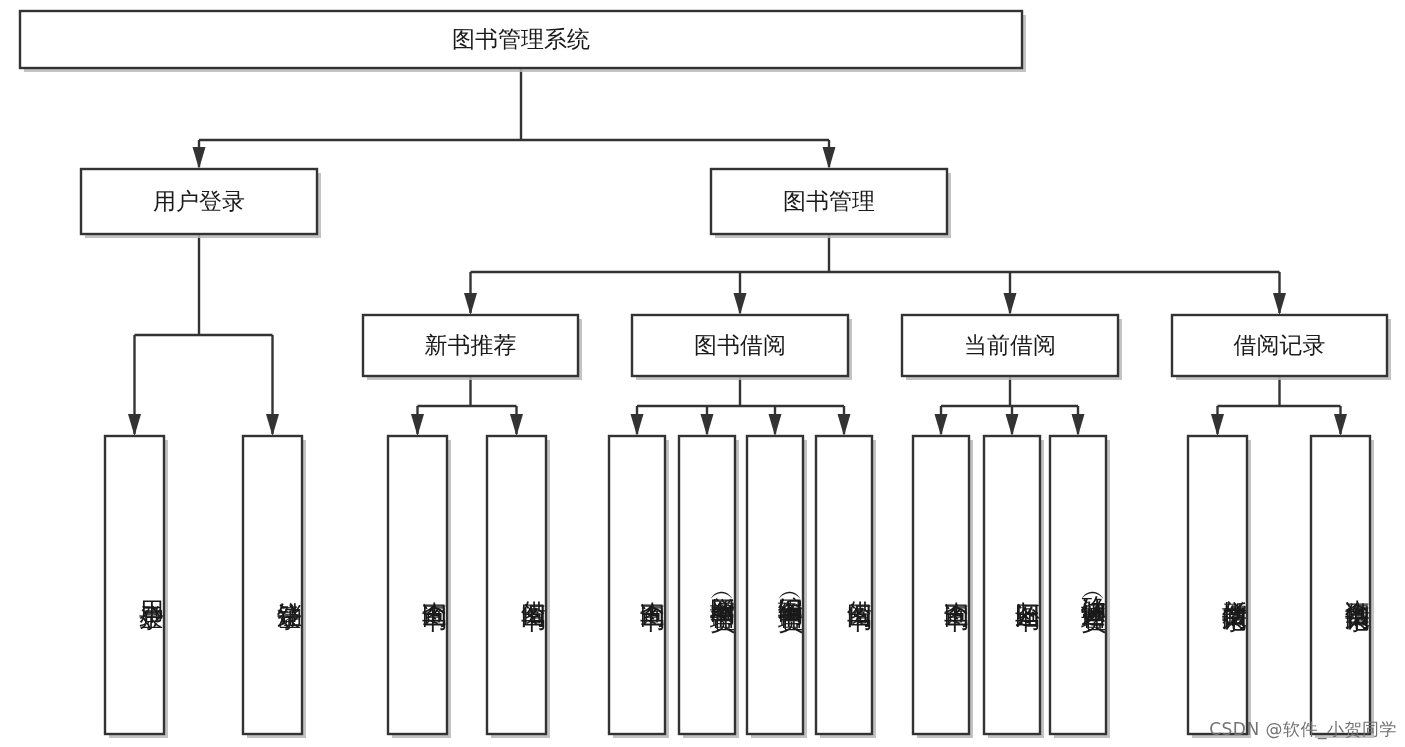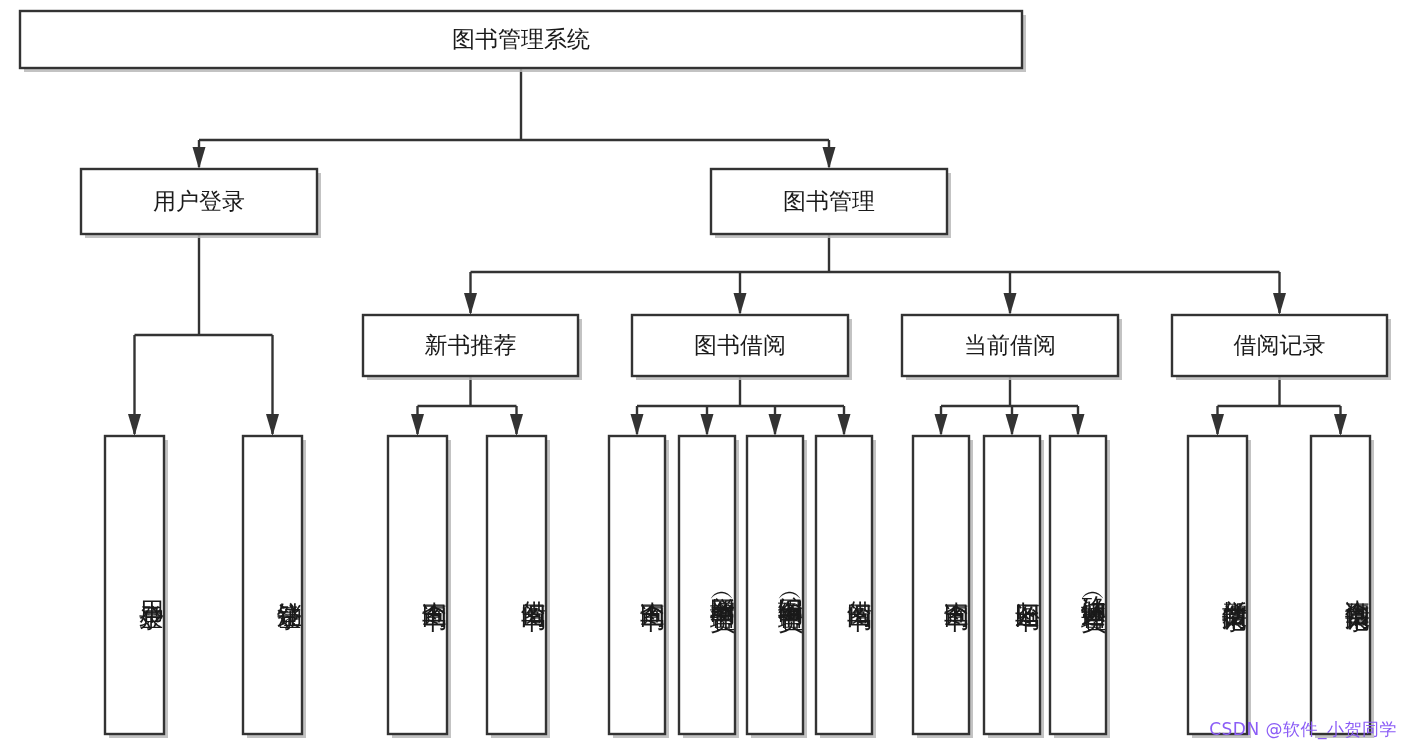--- a/index.html
+++ b/index.html
@@ -70,21 +70,21 @@
     white-space: nowrap;
     pointer-events: none;
     overflow: hidden;
   }
   .watermark {
     position: absolute;
     right: 8px;
     bottom: 6px;
     font-family: "DejaVu Sans", "Liberation Sans", sans-serif;
     font-size: 17px;
-    color: #8b5cf6;
+    color: #737373;
     letter-spacing: 0.5px;
     white-space: nowrap;
   }
 </style>
 </head>
 <body>
 
 <div id="diagram-root">
 
   <svg id="flowchart" viewBox="0 0 1405 747">

